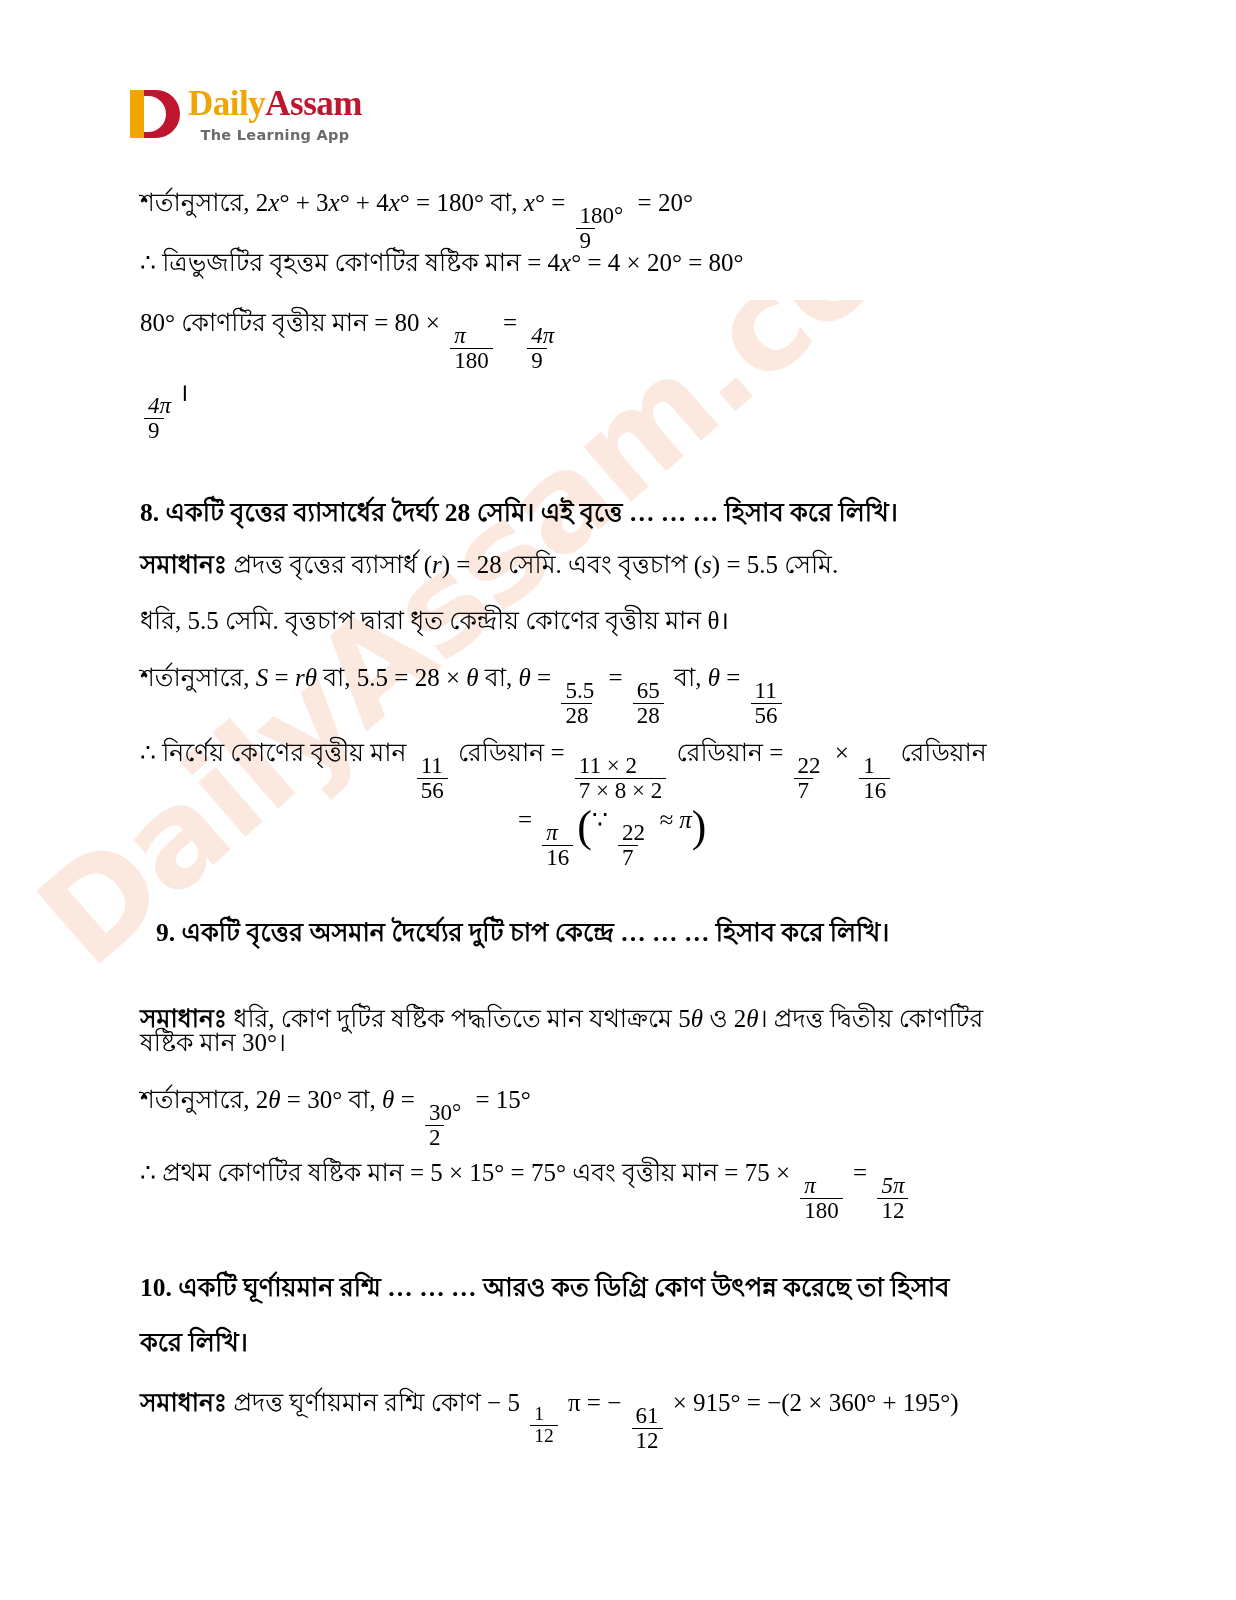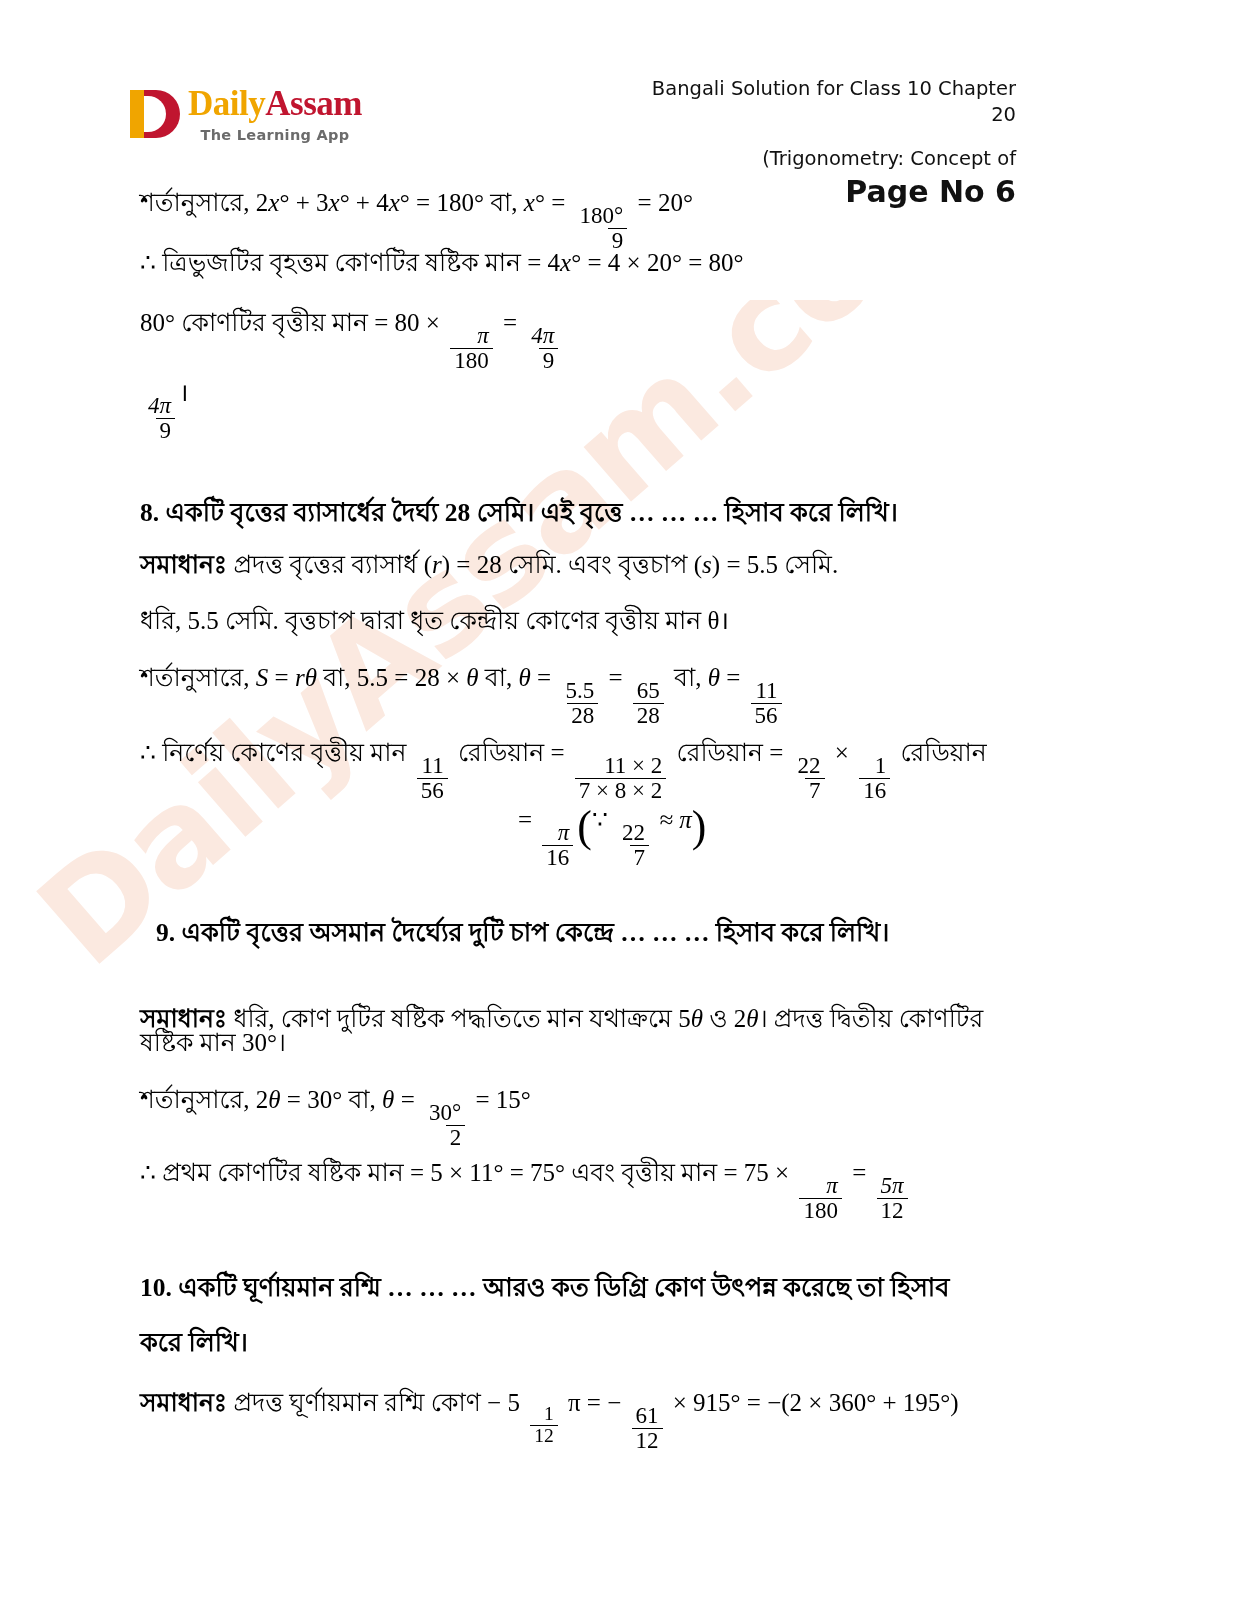--- a/index.html
+++ b/index.html
@@ -158,21 +158,21 @@
   .sol-label { font-weight: 700; }
   .mi {
     font-style: italic;
     font-family: "Liberation Serif", serif;
   }
 
   
   .frac {
     display: inline-flex;
     flex-direction: column;
-    align-items: flex-end;
+    align-items: flex-start;
     vertical-align: -0.52em;
     margin: 0 4px;
     line-height: 1.02;
     font-size: 0.92em;
   }
   .frac .num { padding: 0 4px; }
   .frac .den {
     padding: 0 4px;
     border-top: 1.6px solid #000;
     margin-top: 1px;
@@ -222,26 +222,20 @@
         <div class="bar"></div>
         <div class="bowl"></div>
         <div class="notch"></div>
       </div>
       <div class="logo-text">
         <div class="logo-title"><span class="d">Daily</span><span class="a">Assam</span></div>
         <div class="logo-sub">The Learning App</div>
       </div>
     </div>
 
-    <div class="hdr-right">
-      <div class="hdr-line1">Bangali Solution for Class 10 Chapter</div>
-      <div class="hdr-line2">20</div>
-      <div class="hdr-sub">(Trigonometry: Concept of</div>
-      <div class="hdr-page">Page No 6</div>
-    </div>
 
   </div>
 
   <div class="content">
 
     <div class="line bn" style="left:140px; top:190px;">
       <span>শর্তানুসারে, 2</span><span class="mi">x</span><span>° + 3</span><span class="mi">x</span><span>° + 4</span><span class="mi">x</span><span>° = 180° বা, </span><span class="mi">x</span><span>° = </span><span class="frac">
           <span class="num">180°</span>
           <span class="den">9</span>
         </span><span> = 20°</span>
@@ -332,21 +326,21 @@
     </div>
 
     <div class="line bn" style="left:140px; top:1087px;">
       <span>শর্তানুসারে, 2</span><span class="mi">θ</span><span> = 30°    বা, </span><span class="mi">θ</span><span> = </span><span class="frac">
           <span class="num">30°</span>
           <span class="den">2</span>
         </span><span> = 15°</span>
     </div>
 
     <div class="line bn" style="left:140px; top:1160px;">
-      <span>∴ প্রথম কোণটির ষষ্টিক মান = 5 × 11° = 75° এবং বৃত্তীয় মান = 75 × </span><span class="frac">
+      <span>∴ প্রথম কোণটির ষষ্টিক মান = 5 × 15° = 75° এবং বৃত্তীয় মান = 75 × </span><span class="frac">
           <span class="num mi">π</span>
           <span class="den">180</span>
         </span><span> = </span><span class="frac">
           <span class="num mi">5π</span>
           <span class="den">12</span>
         </span>
     </div>
 
     <div class="line bn q-head" style="left:140px; top:1275px;">
       <span>10. একটি ঘূর্ণায়মান রশ্মি … … … আরও কত ডিগ্রি কোণ উৎপন্ন করেছে তা হিসাব</span>

